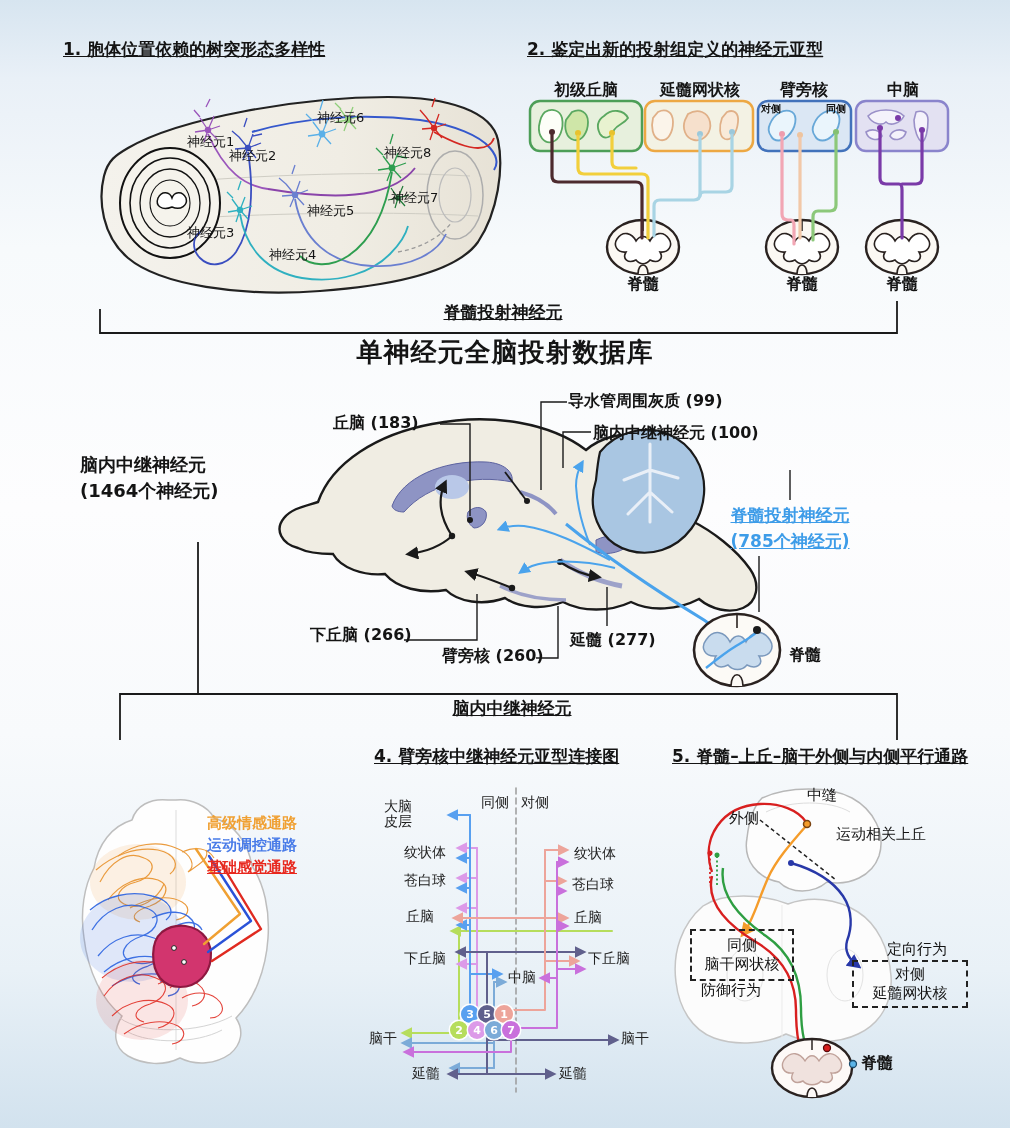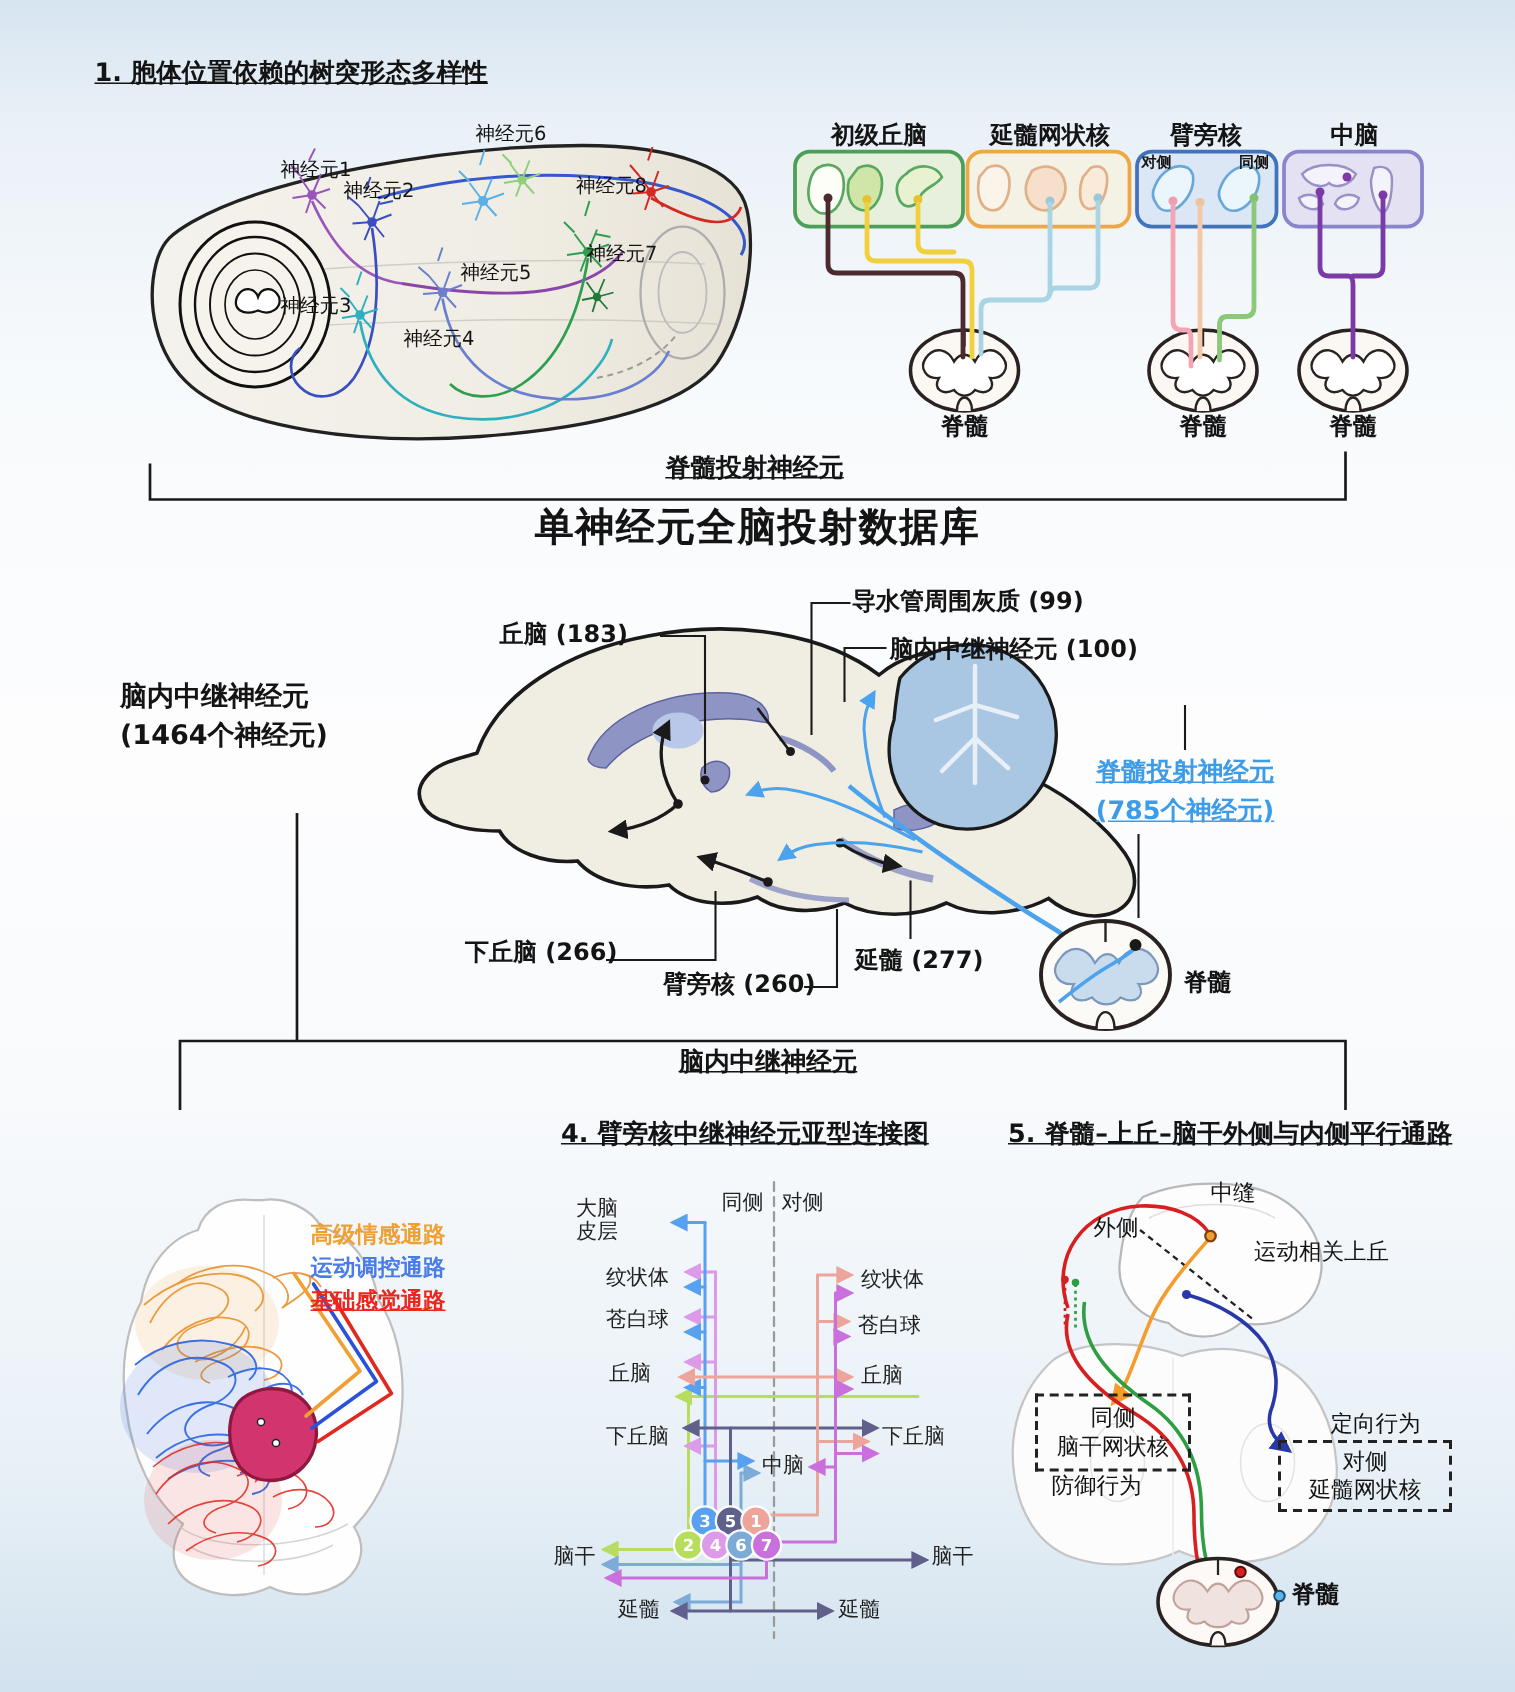--- a/index.html
+++ b/index.html
@@ -4,21 +4,21 @@
 <style>
   html,body{margin:0;padding:0;}
   body{font-family:"DejaVu Sans","Liberation Sans",sans-serif;}
   #fig{position:relative;width:1010px;height:1128px;overflow:hidden;
        background:linear-gradient(180deg,#d7e5f0 0%,#e9f0f7 7%,#f7fafc 22%,#fdfdfe 45%,#f8fafc 65%,#e9f1f7 86%,#d2e2ee 100%);}
   #art{position:absolute;left:0;top:0;}
   .lbl{position:absolute;color:#141414;white-space:pre-line;line-height:1.25;}
   .b{font-weight:700;}
   .ctr{transform:translateX(-50%);text-align:center;}
   .t17{font-size:17px;text-decoration:underline;} .t16{font-size:16px;} .t15{font-size:15px;}
-  .t13{font-size:13px;} .t10{font-size:10px;}
+  .t13{font-size:13px;margin-top:28px;} .t10{font-size:10px;}
   .dbtitle{font-size:26px;font-weight:700;letter-spacing:1px;}
   .blue-lbl{color:#3d9ce8;line-height:1.55;}
   .legend-item{font-weight:700;font-size:15px;}
   .lg0{color:#f0a032;} .lg1{color:#4a7ce8;} .lg2{color:#e8281e;text-decoration:underline;}
   .subtype-circle{position:absolute;width:18px;height:18px;border-radius:50%;
     display:flex;align-items:center;justify-content:center;color:#fff;
     font-size:11px;font-weight:700;box-shadow:0 0 0 1.5px rgba(255,255,255,.95);z-index:3;}
   .c3{background:#58a0f0;} .c5{background:#60608c;} .c1{background:#eda49a;}
   .c2{background:#b6dd5c;} .c4{background:#dc9ae8;} .c6{background:#7cabd8;} .c7{background:#c970dc;}
   .dashed-box{position:absolute;border:2px dashed #222;display:flex;align-items:center;
@@ -405,20 +405,21 @@
   <div class="lbl b t17" style="left:63px;top:39px">1. 胞体位置依赖的树突形态多样性</div>
   <div class="lbl t13" style="left:187px;top:106px">神经元1</div>
   <div class="lbl t13" style="left:229px;top:120px">神经元2</div>
   <div class="lbl t13" style="left:187px;top:197px">神经元3</div>
   <div class="lbl t13" style="left:269px;top:219px">神经元4</div>
   <div class="lbl t13" style="left:307px;top:175px">神经元5</div>
   <div class="lbl t13" style="left:317px;top:82px">神经元6</div>
   <div class="lbl t13" style="left:391px;top:162px">神经元7</div>
   <div class="lbl t13" style="left:384px;top:117px">神经元8</div>
 
+  <div class="lbl b t17" style="left:527px;top:39px">2. 鉴定出新的投射组定义的神经元亚型</div>
   <div class="lbl b t16 ctr" style="left:586px;top:80px">初级丘脑</div>
   <div class="lbl b t16 ctr" style="left:700px;top:80px">延髓网状核</div>
   <div class="lbl b t16 ctr" style="left:804px;top:80px">臂旁核</div>
   <div class="lbl b t16 ctr" style="left:903px;top:80px">中脑</div>
   <div class="lbl b t10" style="left:761px;top:103px">对侧</div>
   <div class="lbl b t10" style="left:826px;top:103px">同侧</div>
   <div class="lbl b t16 ctr" style="left:643px;top:274px">脊髓</div>
   <div class="lbl b t16 ctr" style="left:802px;top:274px">脊髓</div>
   <div class="lbl b t16 ctr" style="left:902px;top:274px">脊髓</div>
 

